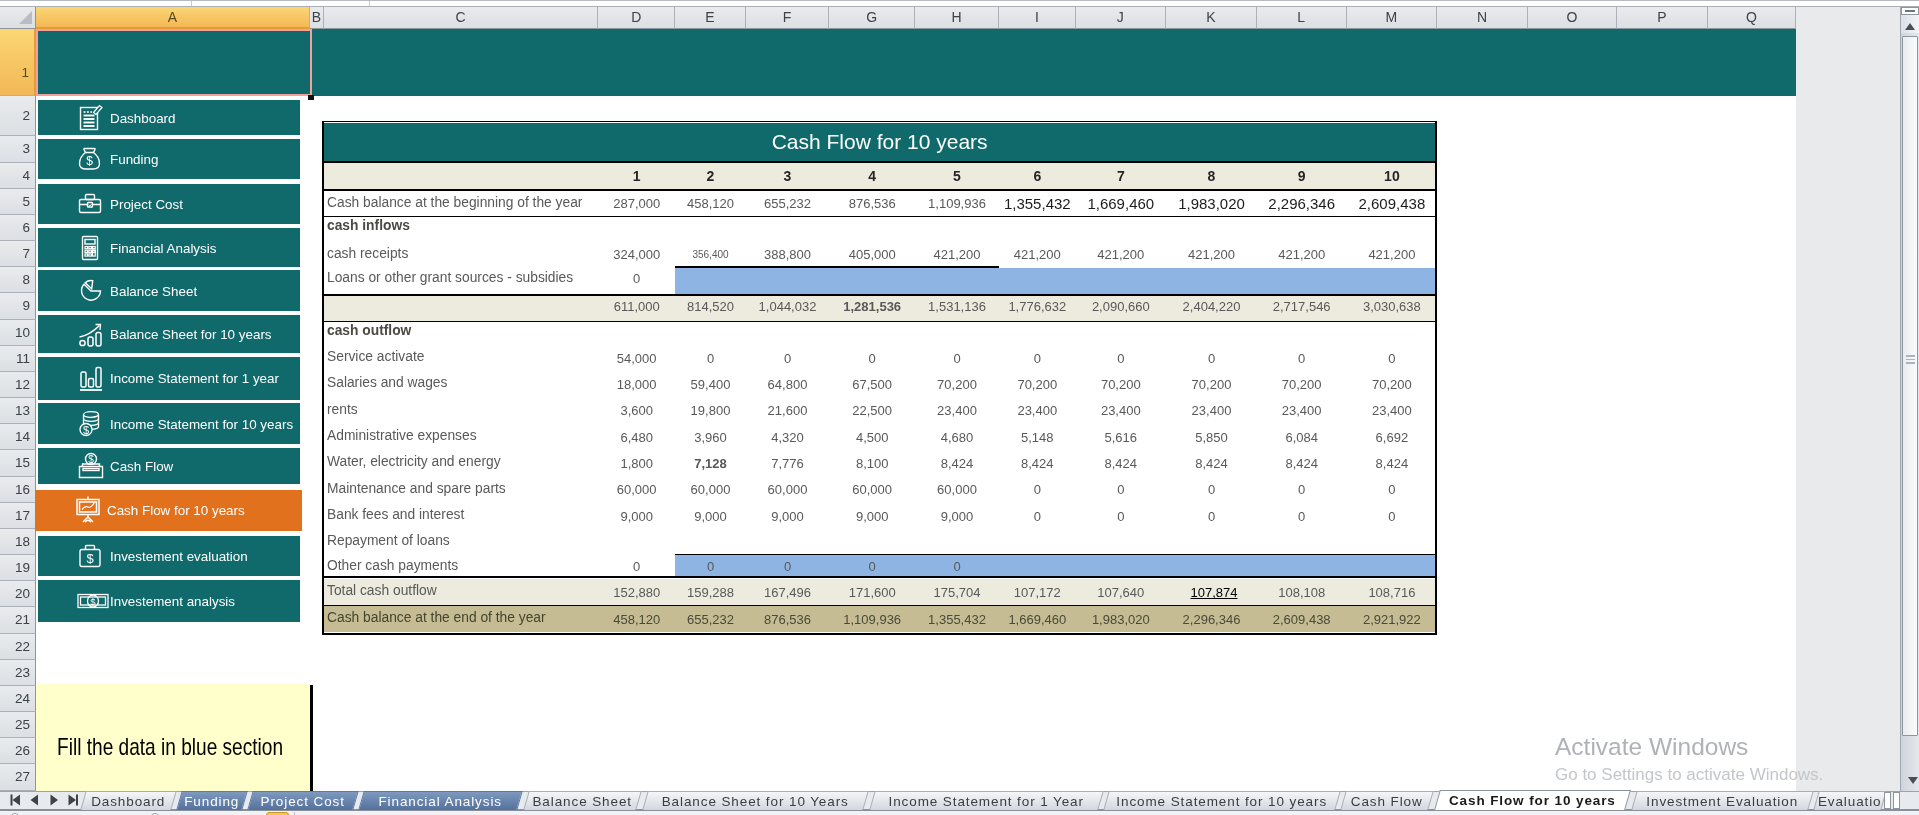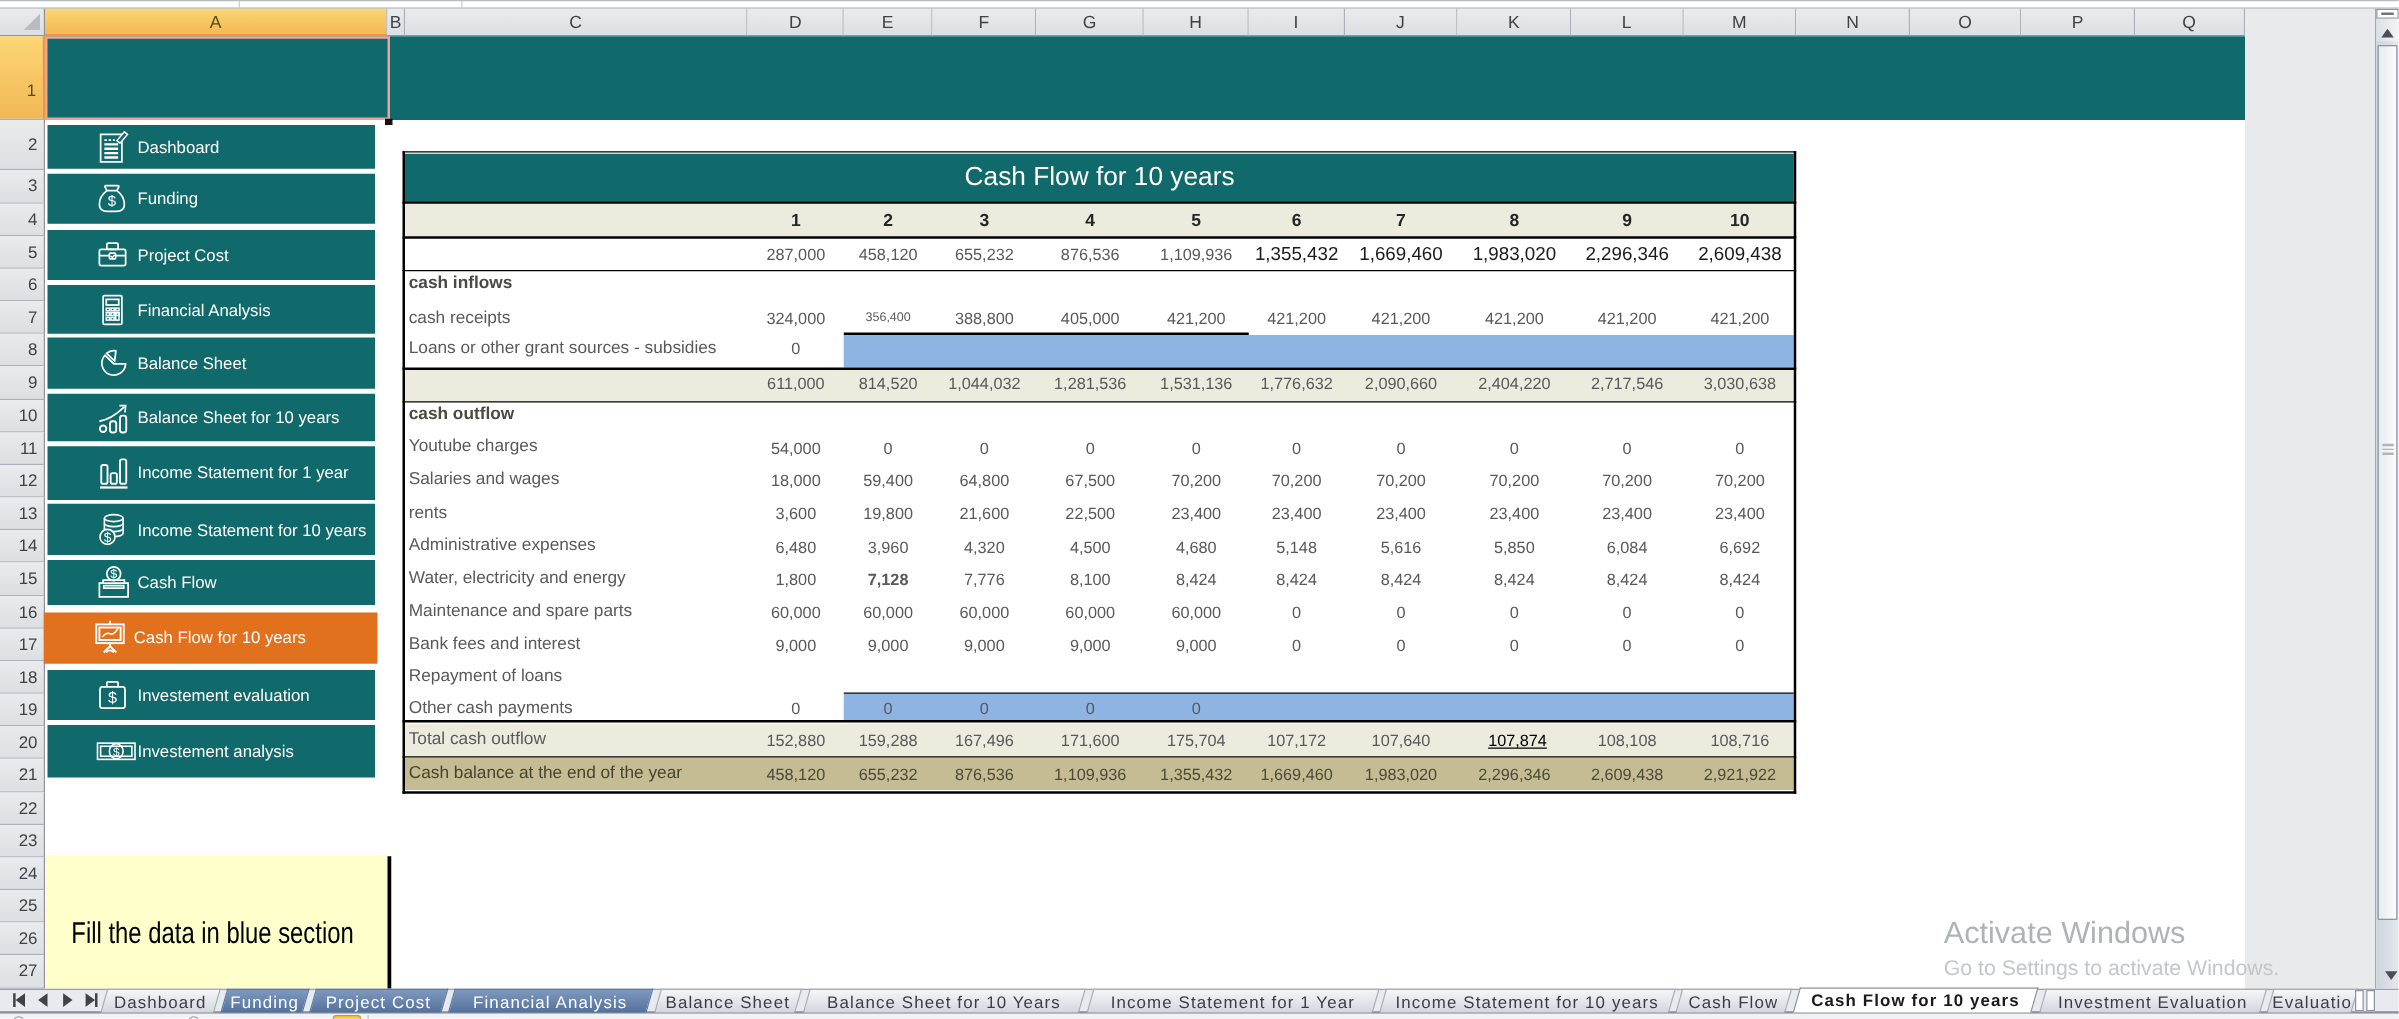--- a/index.html
+++ b/index.html
@@ -236,20 +236,21 @@
 <div class="abs" style="left:322.3px;top:161.3px;width:1114.7px;height:1.4px;background:#000;"></div>
 <div class="abs" style="left:322.3px;top:189.3px;width:1114.7px;height:1.5px;background:#000;"></div>
 <div class="abs" style="left:322.3px;top:215.5px;width:1114.7px;height:1.5px;background:#000;"></div>
 <div class="abs" style="left:322.3px;top:294.0px;width:1114.7px;height:2.0px;background:#000;"></div>
 <div class="abs" style="left:322.3px;top:320.8px;width:1114.7px;height:1.5px;background:#000;"></div>
 <div class="abs" style="left:322.3px;top:576.2px;width:1114.7px;height:2.2px;background:#000;"></div>
 <div class="abs" style="left:322.3px;top:604.6px;width:1114.7px;height:1.2px;background:#000;"></div>
 <div class="abs" style="left:322.3px;top:632.5px;width:1114.7px;height:2.8px;background:#000;"></div>
 <div class="abs" style="left:322.3px;top:120.8px;width:1.7px;height:514.5px;background:#000;"></div>
 <div class="abs" style="left:1435.3px;top:120.8px;width:1.7px;height:514.5px;background:#000;"></div>
+<div class="lab" style="top:190.8px;line-height:24.7px;color:#595959;">Cash balance at the beginning of the year</div>
 <div class="cellnum" style="left:590.7px;top:191.8px;width:92px;line-height:24.7px;font-size:13px;color:#595959;font-weight:normal;">287,000</div>
 <div class="cellnum" style="left:664.5px;top:191.8px;width:92px;line-height:24.7px;font-size:13px;color:#595959;font-weight:normal;">458,120</div>
 <div class="cellnum" style="left:741.5px;top:191.8px;width:92px;line-height:24.7px;font-size:13px;color:#595959;font-weight:normal;">655,232</div>
 <div class="cellnum" style="left:826.2px;top:191.8px;width:92px;line-height:24.7px;font-size:13px;color:#595959;font-weight:normal;">876,536</div>
 <div class="cellnum" style="left:911.0px;top:191.8px;width:92px;line-height:24.7px;font-size:13px;color:#595959;font-weight:normal;">1,109,936</div>
 <div class="cellnum" style="left:991.3px;top:191.8px;width:92px;line-height:24.7px;font-size:15px;color:#1C1C1C;font-weight:500;">1,355,432</div>
 <div class="cellnum" style="left:1074.8px;top:191.8px;width:92px;line-height:24.7px;font-size:15px;color:#1C1C1C;font-weight:500;">1,669,460</div>
 <div class="cellnum" style="left:1165.5px;top:191.8px;width:92px;line-height:24.7px;font-size:15px;color:#1C1C1C;font-weight:500;">1,983,020</div>
 <div class="cellnum" style="left:1255.7px;top:191.8px;width:92px;line-height:24.7px;font-size:15px;color:#1C1C1C;font-weight:500;">2,296,346</div>
 <div class="cellnum" style="left:1345.9px;top:191.8px;width:92px;line-height:24.7px;font-size:15px;color:#1C1C1C;font-weight:500;">2,609,438</div>
@@ -263,29 +264,29 @@
 <div class="cellnum" style="left:991.3px;top:242.0px;width:92px;line-height:26.0px;font-size:13px;color:#595959;font-weight:normal;">421,200</div>
 <div class="cellnum" style="left:1074.8px;top:242.0px;width:92px;line-height:26.0px;font-size:13px;color:#595959;font-weight:normal;">421,200</div>
 <div class="cellnum" style="left:1165.5px;top:242.0px;width:92px;line-height:26.0px;font-size:13px;color:#595959;font-weight:normal;">421,200</div>
 <div class="cellnum" style="left:1255.7px;top:242.0px;width:92px;line-height:26.0px;font-size:13px;color:#595959;font-weight:normal;">421,200</div>
 <div class="cellnum" style="left:1345.9px;top:242.0px;width:92px;line-height:26.0px;font-size:13px;color:#595959;font-weight:normal;">421,200</div>
 <div class="lab" style="top:265.0px;line-height:26.0px;color:#595959;">Loans or other grant sources - subsidies</div>
 <div class="cellnum" style="left:590.7px;top:265.5px;width:92px;line-height:26.0px;font-size:13px;color:#595959;font-weight:normal;">0</div>
 <div class="cellnum" style="left:590.7px;top:294.0px;width:92px;line-height:25.3px;font-size:13px;color:#595959;font-weight:normal;">611,000</div>
 <div class="cellnum" style="left:664.5px;top:294.0px;width:92px;line-height:25.3px;font-size:13px;color:#595959;font-weight:normal;">814,520</div>
 <div class="cellnum" style="left:741.5px;top:294.0px;width:92px;line-height:25.3px;font-size:13px;color:#595959;font-weight:normal;">1,044,032</div>
-<div class="cellnum" style="left:826.2px;top:294.0px;width:92px;line-height:25.3px;font-size:13px;color:#595959;font-weight:normal;">1,281,536</div>
+<div class="cellnum" style="left:826.2px;top:294.0px;width:92px;line-height:25.3px;font-size:13px;color:#595959;font-weight:bold;">1,281,536</div>
 <div class="cellnum" style="left:911.0px;top:294.0px;width:92px;line-height:25.3px;font-size:13px;color:#595959;font-weight:normal;">1,531,136</div>
 <div class="cellnum" style="left:991.3px;top:294.0px;width:92px;line-height:25.3px;font-size:13px;color:#595959;font-weight:normal;">1,776,632</div>
 <div class="cellnum" style="left:1074.8px;top:294.0px;width:92px;line-height:25.3px;font-size:13px;color:#595959;font-weight:normal;">2,090,660</div>
 <div class="cellnum" style="left:1165.5px;top:294.0px;width:92px;line-height:25.3px;font-size:13px;color:#595959;font-weight:normal;">2,404,220</div>
 <div class="cellnum" style="left:1255.7px;top:294.0px;width:92px;line-height:25.3px;font-size:13px;color:#595959;font-weight:normal;">2,717,546</div>
 <div class="cellnum" style="left:1345.9px;top:294.0px;width:92px;line-height:25.3px;font-size:13px;color:#595959;font-weight:normal;">3,030,638</div>
 <div class="lab" style="top:320.3px;line-height:22.0px;font-weight:bold;color:#4A4A42;">cash outflow</div>
-<div class="lab" style="top:344.0px;line-height:26.4px;color:#595959;">Youtube charges</div>
+<div class="lab" style="top:344.0px;line-height:26.4px;color:#595959;">Service activate</div>
 <div class="cellnum" style="left:590.7px;top:345.5px;width:92px;line-height:26.4px;font-size:13px;color:#595959;font-weight:normal;">54,000</div>
 <div class="cellnum" style="left:664.5px;top:345.5px;width:92px;line-height:26.4px;font-size:13px;color:#595959;font-weight:normal;">0</div>
 <div class="cellnum" style="left:741.5px;top:345.5px;width:92px;line-height:26.4px;font-size:13px;color:#595959;font-weight:normal;">0</div>
 <div class="cellnum" style="left:826.2px;top:345.5px;width:92px;line-height:26.4px;font-size:13px;color:#595959;font-weight:normal;">0</div>
 <div class="cellnum" style="left:911.0px;top:345.5px;width:92px;line-height:26.4px;font-size:13px;color:#595959;font-weight:normal;">0</div>
 <div class="cellnum" style="left:991.3px;top:345.5px;width:92px;line-height:26.4px;font-size:13px;color:#595959;font-weight:normal;">0</div>
 <div class="cellnum" style="left:1074.8px;top:345.5px;width:92px;line-height:26.4px;font-size:13px;color:#595959;font-weight:normal;">0</div>
 <div class="cellnum" style="left:1165.5px;top:345.5px;width:92px;line-height:26.4px;font-size:13px;color:#595959;font-weight:normal;">0</div>
 <div class="cellnum" style="left:1255.7px;top:345.5px;width:92px;line-height:26.4px;font-size:13px;color:#595959;font-weight:normal;">0</div>
 <div class="cellnum" style="left:1345.9px;top:345.5px;width:92px;line-height:26.4px;font-size:13px;color:#595959;font-weight:normal;">0</div>

